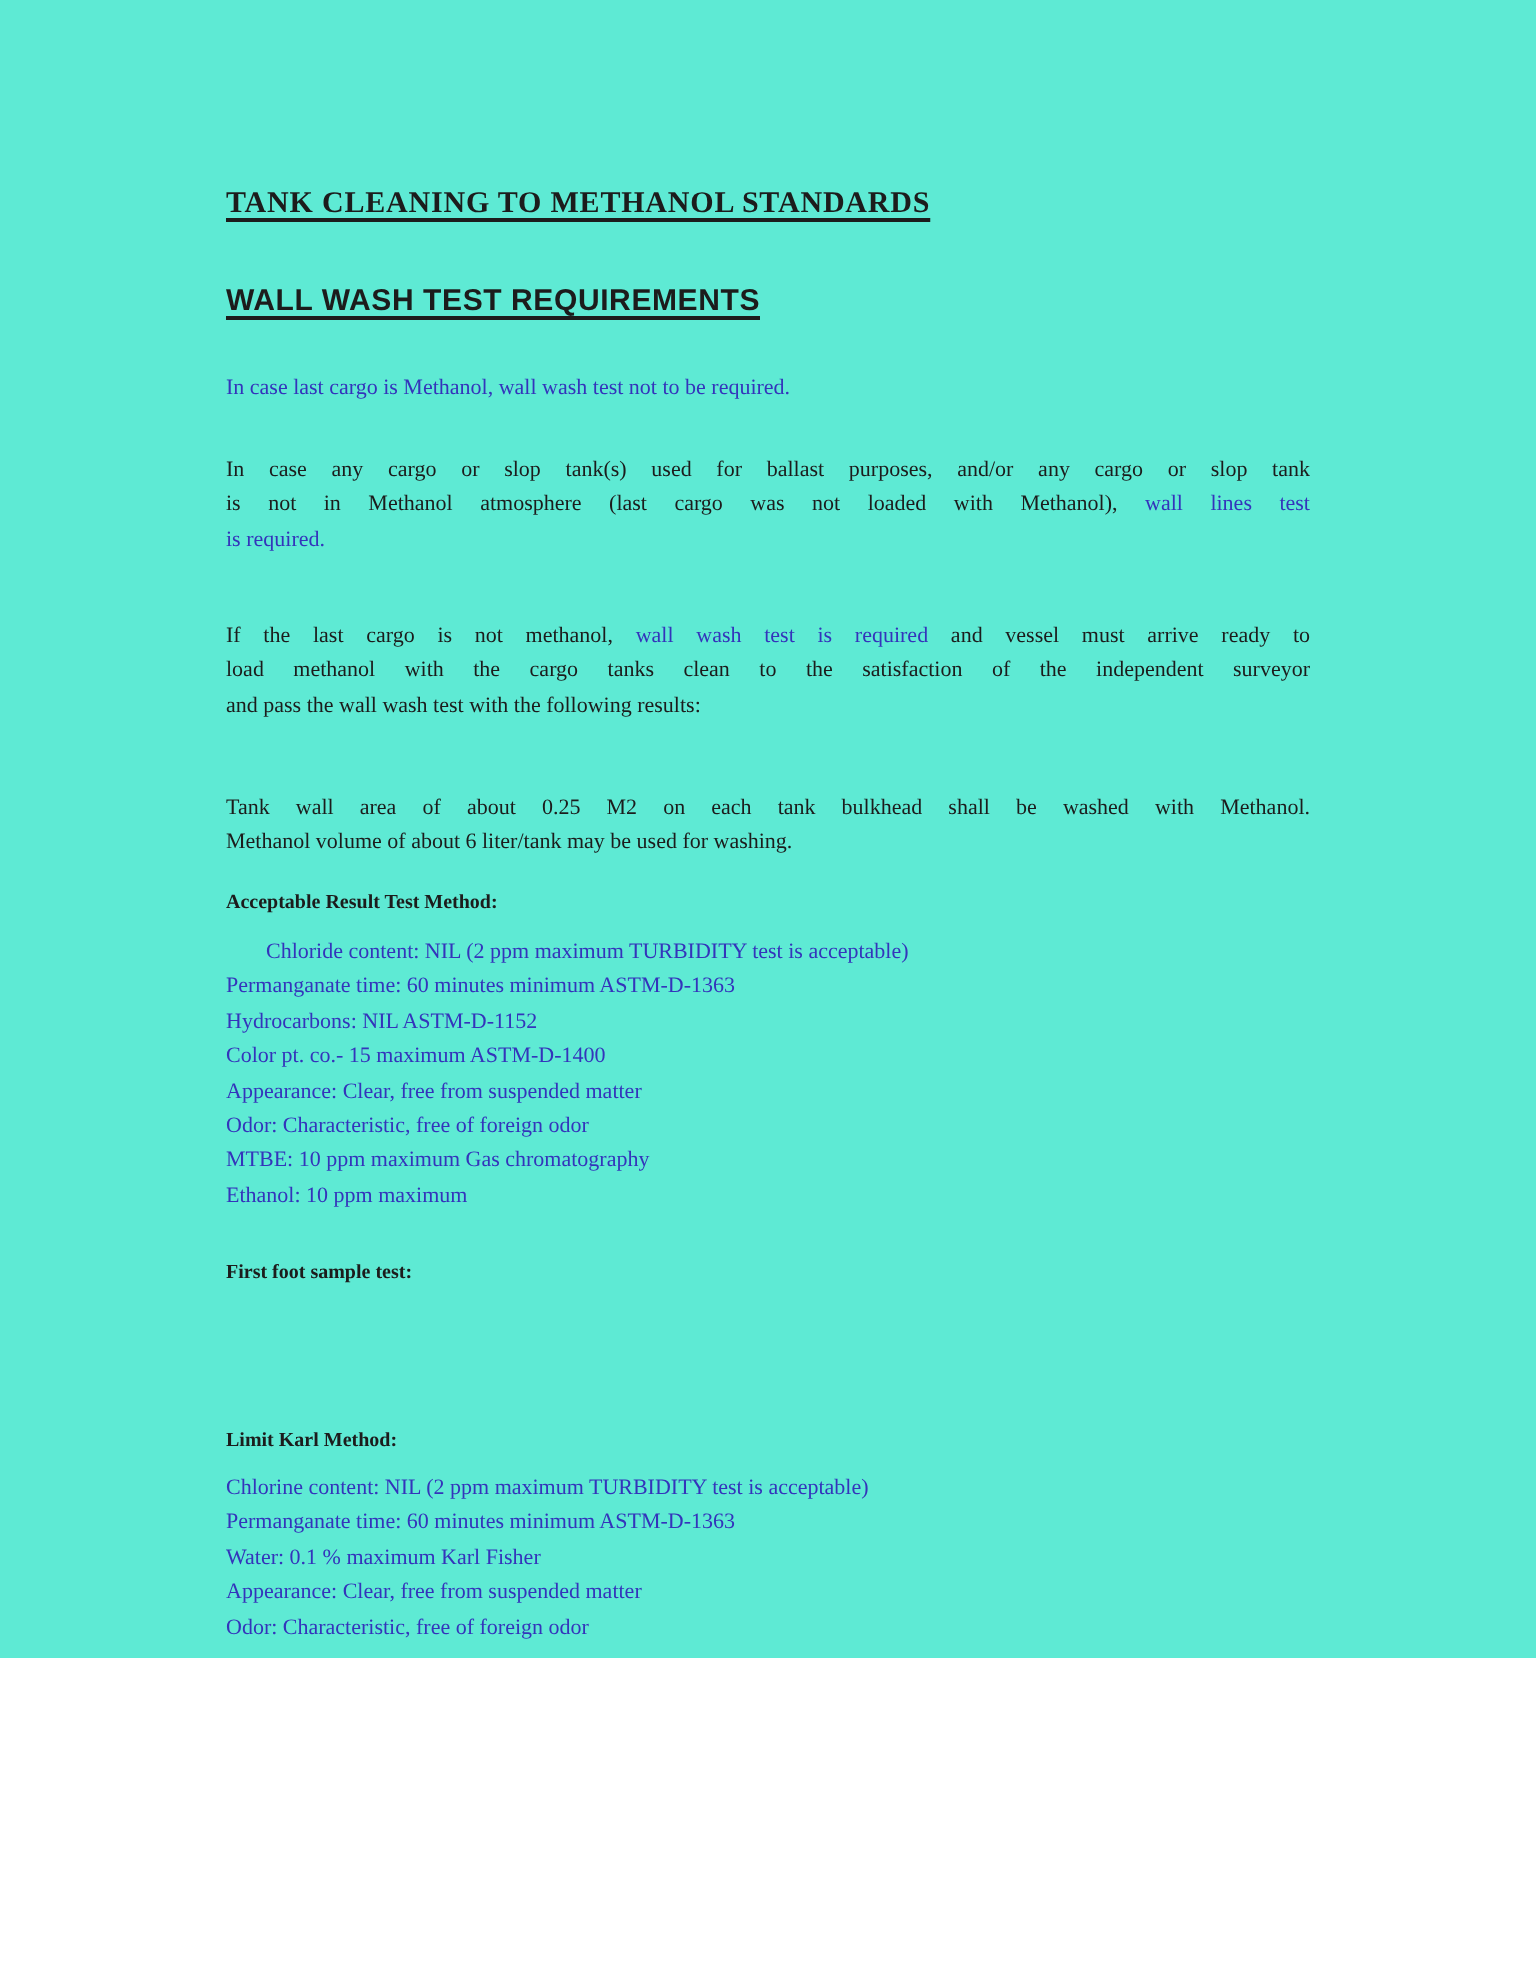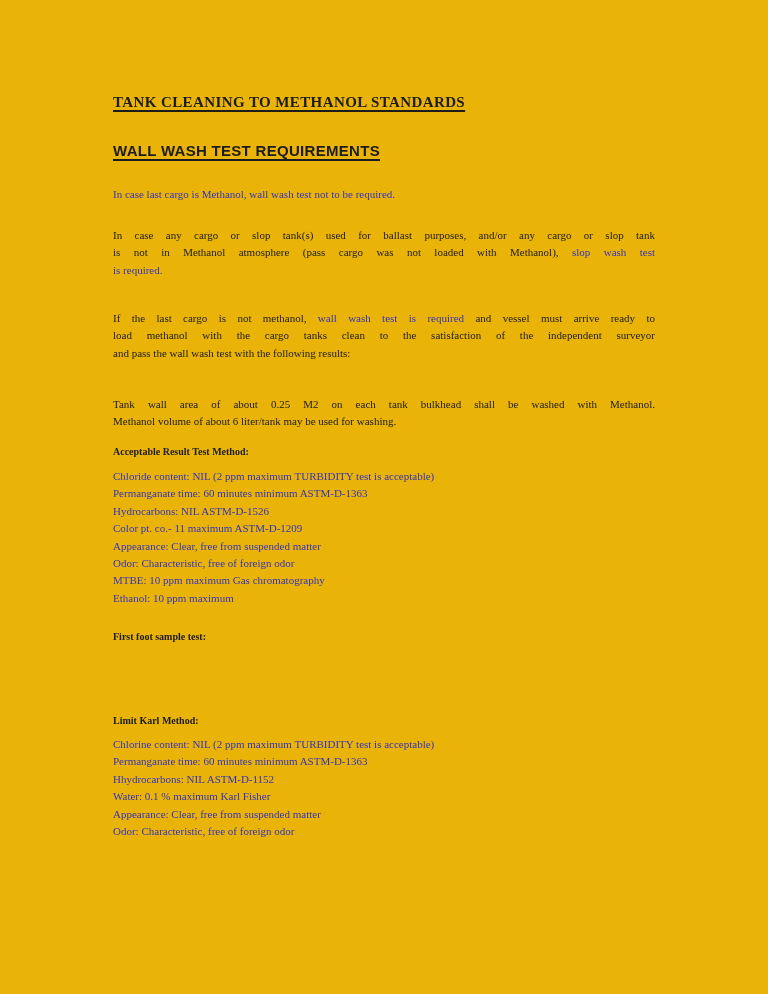--- a/index.html
+++ b/index.html
@@ -7,22 +7,22 @@
     padding: 0;
   }
   body {
     width: 768px;
     height: 994px;
     background: #ffffff;
   }
   .page {
     position: relative;
     width: 768px;
-    height: 994px;
-    background: #eab308;
+    height: 829px;
+    background: #5eead4;
     overflow: hidden;
     font-family: "Liberation Serif", "DejaVu Serif", serif;
     color: #1c1c1c;
   }
   .abs {
     position: absolute;
     left: 113px;
     width: 542px;
   }
   .doc-title {
@@ -89,21 +89,21 @@
     <div class="line">
       <span class="blu" style="color: rgb(52, 52, 187);">In case last cargo is Methanol, wall wash test not to be required.</span>
     </div>
   </div>
 
   <div class="abs body-text pos-ballast">
     <div class="line j">
       <span>In case any cargo or slop tank(s) used for ballast purposes, and/or any cargo or slop tank</span>
     </div>
     <div class="line j">
-      <span>is not in Methanol atmosphere (pass cargo was not loaded with Methanol), </span><span class="blu" style="color: rgb(52, 52, 187);">slop wash test</span>
+      <span>is not in Methanol atmosphere (last cargo was not loaded with Methanol), </span><span class="blu" style="color: rgb(52, 52, 187);">wall lines test</span>
     </div>
     <div class="line">
       <span class="blu" style="color: rgb(52, 52, 187); margin-top: 20px;">is required.</span>
     </div>
   </div>
 
   <div class="abs body-text pos-lastcargo">
     <div class="line j">
       <span>If the last cargo is not methanol, </span><span class="blu" style="color: rgb(52, 52, 187);">wall wash test is required</span><span> and vessel must arrive ready to</span>
     </div>
@@ -120,37 +120,36 @@
       <span>Tank wall area of about 0.25 M2 on each tank bulkhead shall be washed with Methanol.</span>
     </div>
     <div class="line">
       <span>Methanol volume of about 6 liter/tank may be used for washing.</span>
     </div>
   </div>
 
   <h3 class="abs sub-heading pos-acc-head">Acceptable Result Test Method:</h3>
 
   <div class="abs body-text pos-acc-list">
-    <div class="line blu" style="color: rgb(52, 52, 187);">Chloride content: NIL (2 ppm maximum TURBIDITY test is acceptable)</div>
+    <div class="line blu" style="color: rgb(52, 52, 187); margin-left: 20px;">Chloride content: NIL (2 ppm maximum TURBIDITY test is acceptable)</div>
     <div class="line blu" style="color: rgb(52, 52, 187);">Permanganate time: 60 minutes minimum ASTM-D-1363</div>
-    <div class="line blu" style="color: rgb(52, 52, 187);">Hydrocarbons: NIL ASTM-D-1526</div>
-    <div class="line blu" style="color: rgb(52, 52, 187);">Color pt. co.- 11 maximum ASTM-D-1209</div>
+    <div class="line blu" style="color: rgb(52, 52, 187);">Hydrocarbons: NIL ASTM-D-1152</div>
+    <div class="line blu" style="color: rgb(52, 52, 187);">Color pt. co.- 15 maximum ASTM-D-1400</div>
     <div class="line blu" style="color: rgb(52, 52, 187);">Appearance: Clear, free from suspended matter</div>
     <div class="line blu" style="color: rgb(52, 52, 187);">Odor: Characteristic, free of foreign odor</div>
     <div class="line blu" style="color: rgb(52, 52, 187);">MTBE: 10 ppm maximum Gas chromatography</div>
     <div class="line blu" style="color: rgb(52, 52, 187);">Ethanol: 10 ppm maximum</div>
   </div>
 
   <h3 class="abs sub-heading pos-ff-head">First foot sample test:</h3>
 
 
   <h3 class="abs sub-heading pos-limit-head">Limit Karl Method:</h3>
 
   <div class="abs body-text pos-limit-list">
     <div class="line blu" style="color: rgb(52, 52, 187);">Chlorine content: NIL (2 ppm maximum TURBIDITY test is acceptable)</div>
     <div class="line blu" style="color: rgb(52, 52, 187);">Permanganate time: 60 minutes minimum ASTM-D-1363</div>
-    <div class="line blu" style="color: rgb(52, 52, 187);">Hhydrocarbons: NIL ASTM-D-1152</div>
     <div class="line blu" style="color: rgb(52, 52, 187);">Water: 0.1 % maximum Karl Fisher</div>
     <div class="line blu" style="color: rgb(52, 52, 187);">Appearance: Clear, free from suspended matter</div>
     <div class="line blu" style="color: rgb(52, 52, 187);">Odor: Characteristic, free of foreign odor</div>
   </div>
 
 </div>
 
 </body></html>

